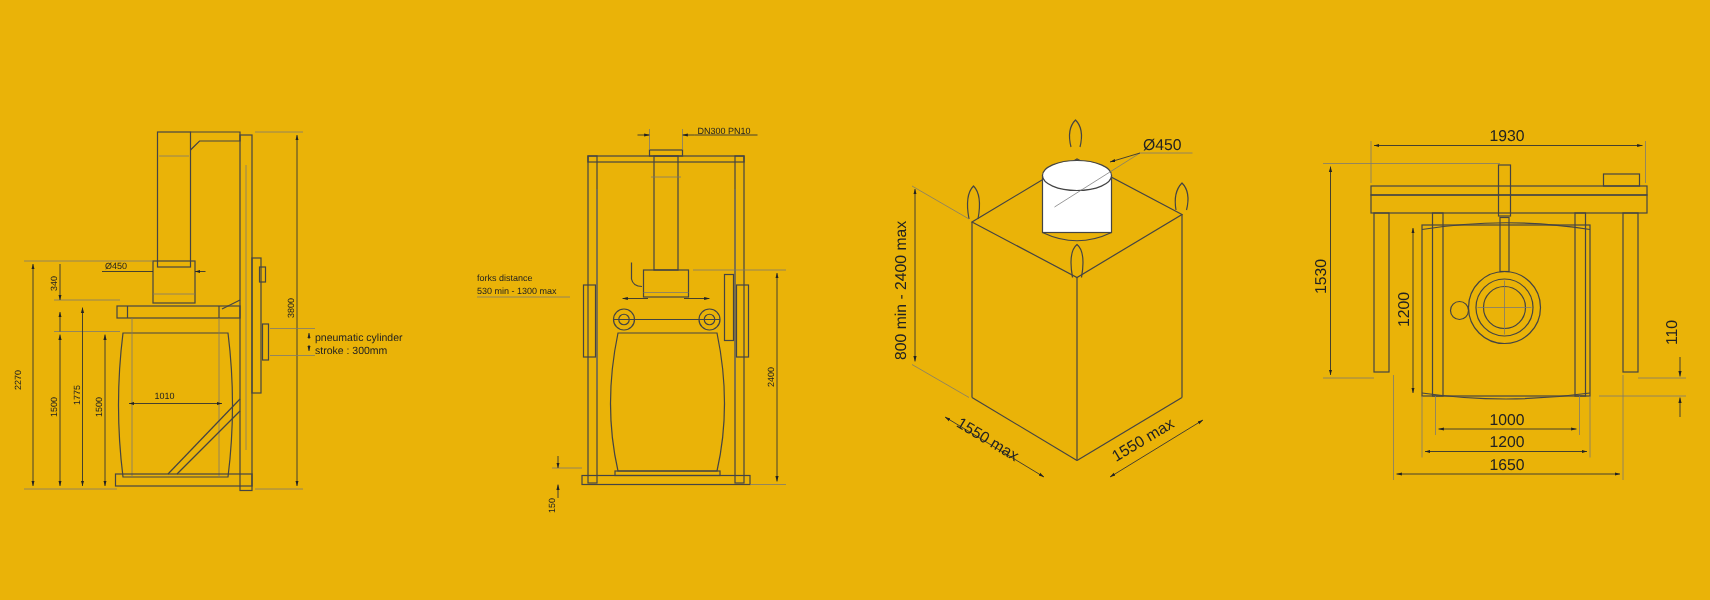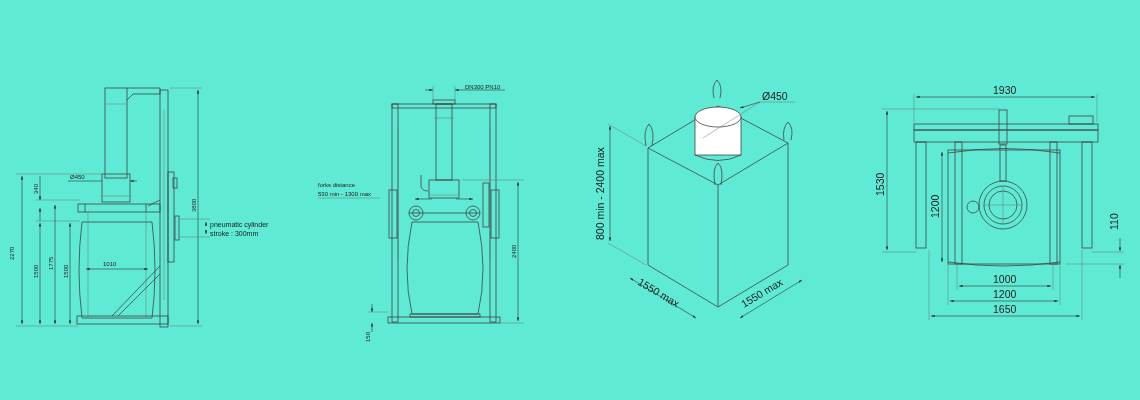--- a/index.html
+++ b/index.html
@@ -1,16 +1,16 @@
 <!DOCTYPE html>
 <html><head>
   <meta charset="utf-8">
   <style>
     html, body { margin:0; padding:0; background:#ffffff; }
-    #stage { position:relative; width:1140px; height:400px; background:#5eead4; overflow:hidden; }
+    #stage { position:relative; width:1140px; height:400px; background:#eab308; overflow:hidden; }
     svg { position:absolute; left:0; top:0; }
     text { font-family: "Liberation Sans", sans-serif; fill:#222; }
     .ln { stroke:#444; stroke-width:0.8; fill:none; }
     .thin { stroke:#777; stroke-width:0.5; fill:none; }
     .dim { stroke:#333; stroke-width:0.6; fill:none; }
     .fill-w { fill:#fff; stroke:#444; stroke-width:0.8; }
     .t7 { font-size:7px; }
     .t6 { font-size:6px; }
     .t10 { font-size:10.5px; }
   </style>

